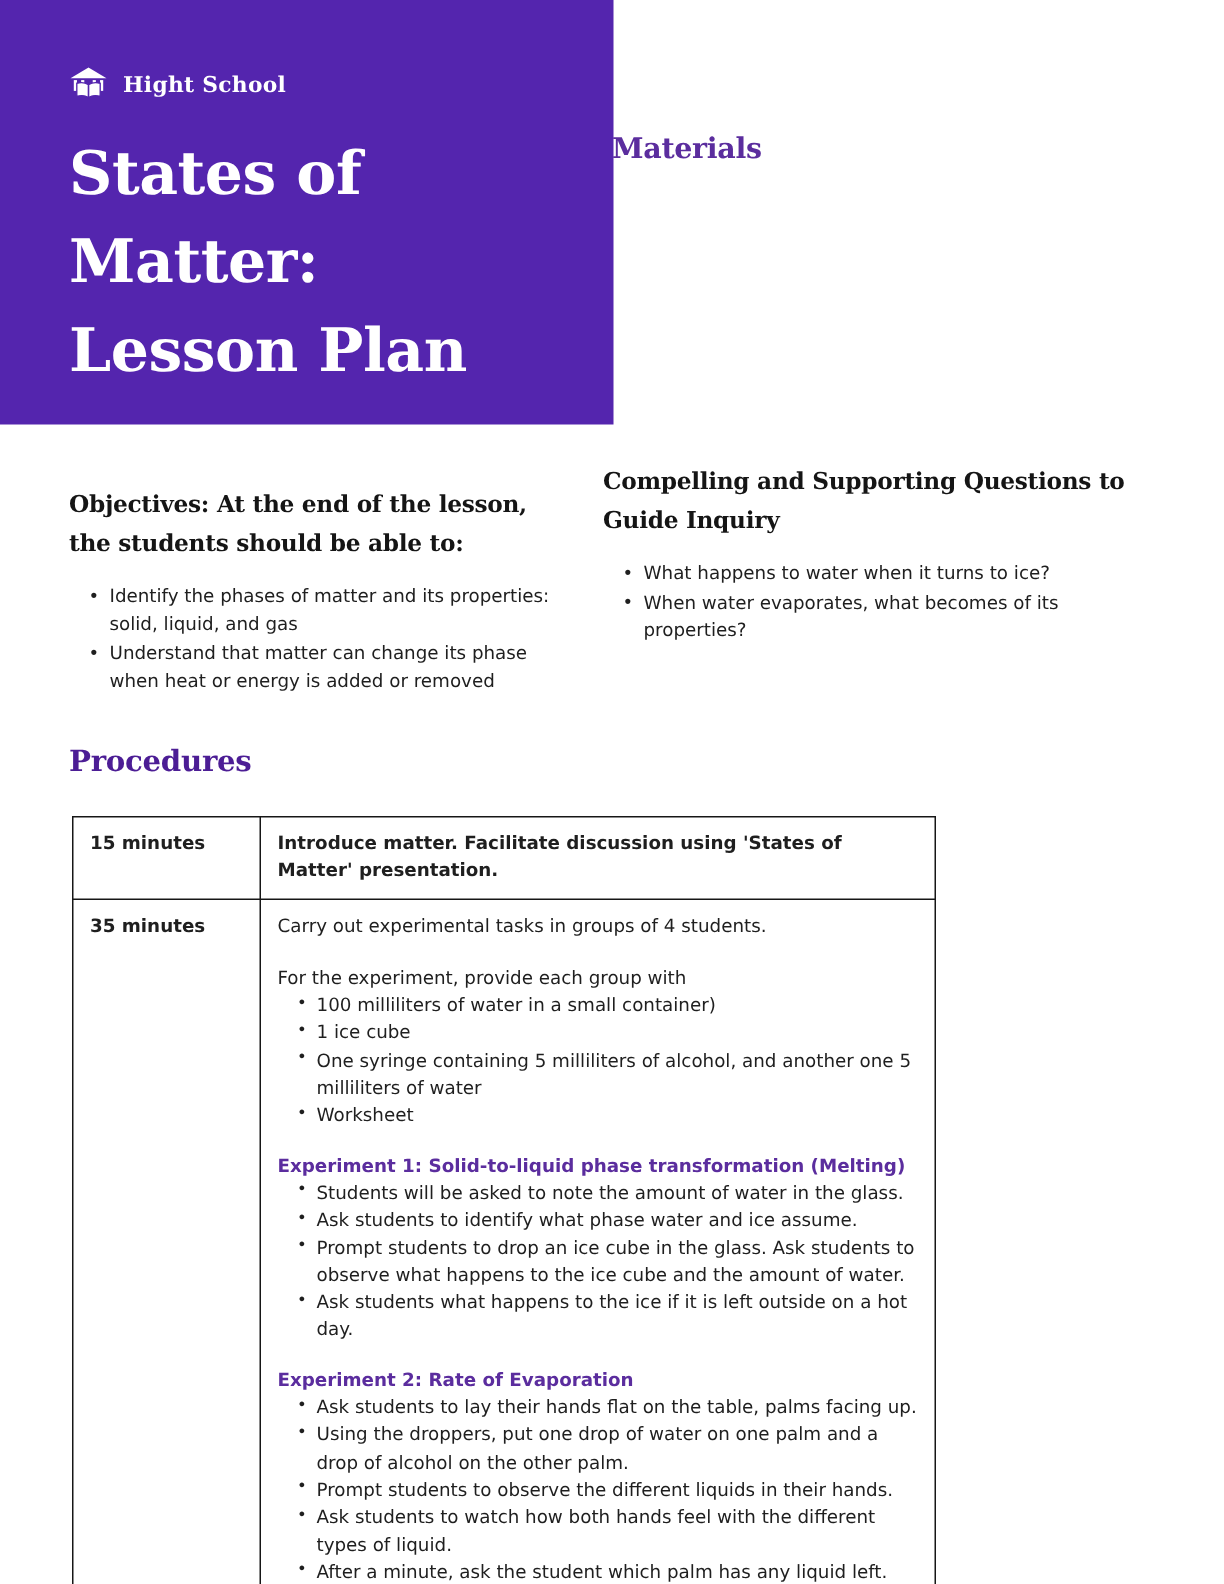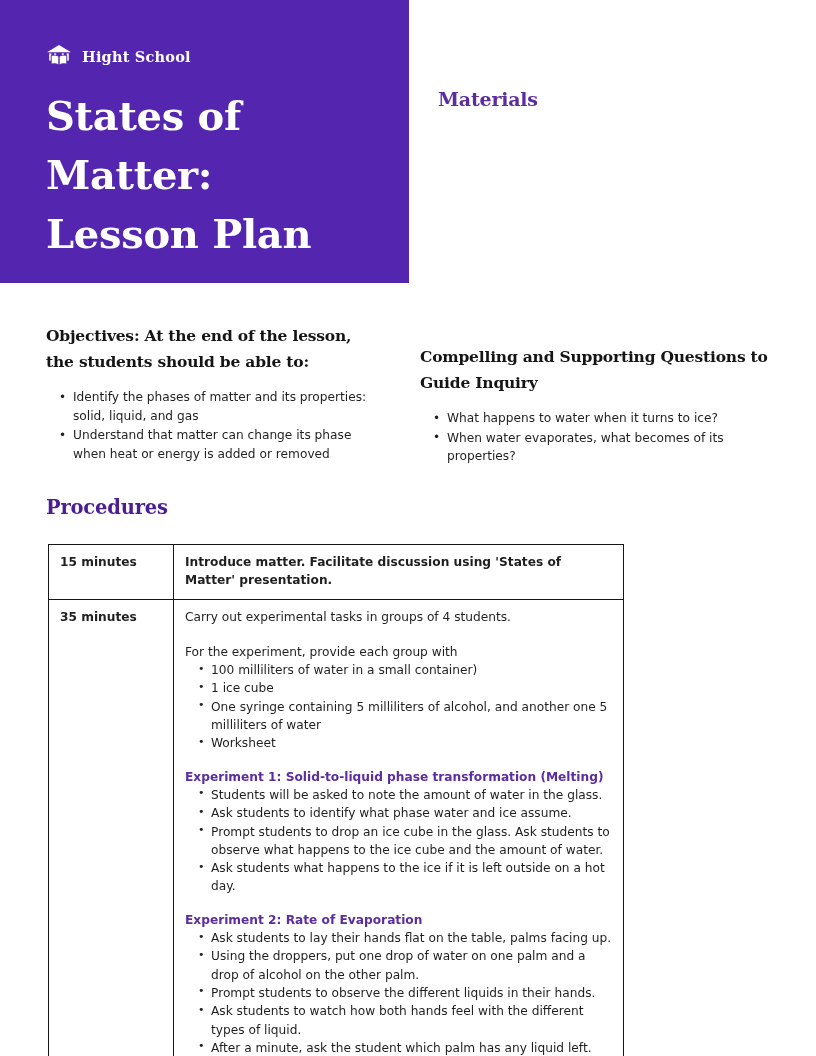--- a/index.html
+++ b/index.html
@@ -53,21 +53,21 @@
     font-size: 40px;
     line-height: 1.48;
     color: #ffffff;
     margin: 0;
     letter-spacing: -0.3px;
   }
 
   
   .materials {
     position: absolute;
-    left: 438px;
+    left: 408px;
     top: 88px;
     width: 350px;
   }
   .h-accent {
     font-family: "DejaVu Serif", serif;
     font-weight: bold;
     font-size: 19px;
     color: #5B2D9E;
     margin: 0 0 11px 0;
     letter-spacing: -0.2px;
@@ -96,24 +96,23 @@
 
   
   .col-left {
     position: absolute;
     left: 46px;
     top: 323px;
     width: 330px;
   }
   .col-right {
     position: absolute;
-    left: 420px;
+    left: 402px;
     top: 308px;
     width: 350px;
-    margin-top: 36px;
   }
   .h-serif {
     font-family: "DejaVu Serif", serif;
     font-weight: bold;
     font-size: 15.5px;
     line-height: 1.65;
     color: #151515;
     margin: 0 0 14px 0;
     letter-spacing: -0.2px;
   }

